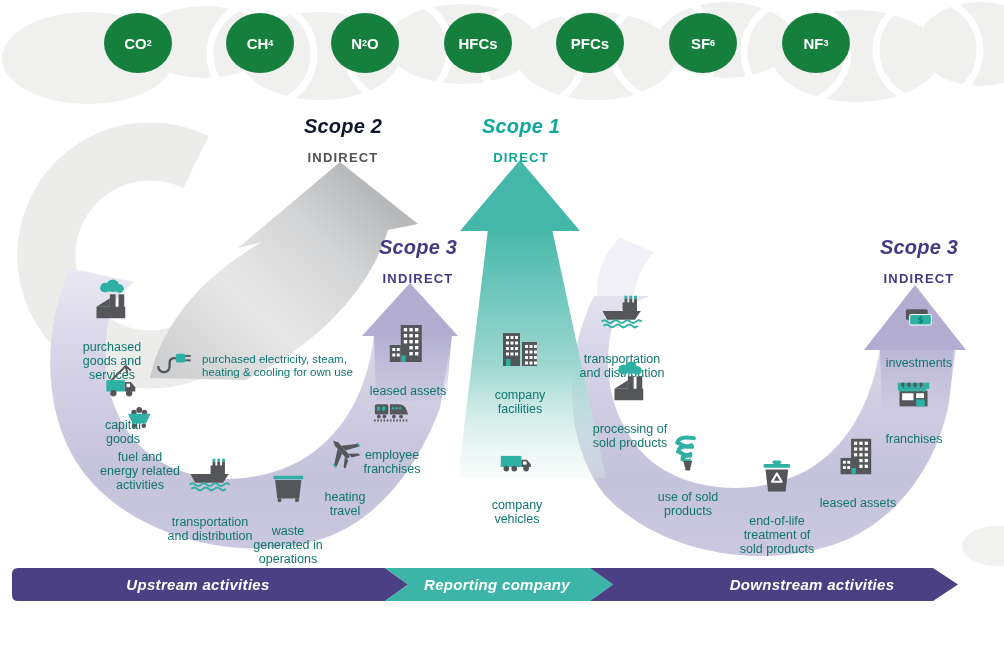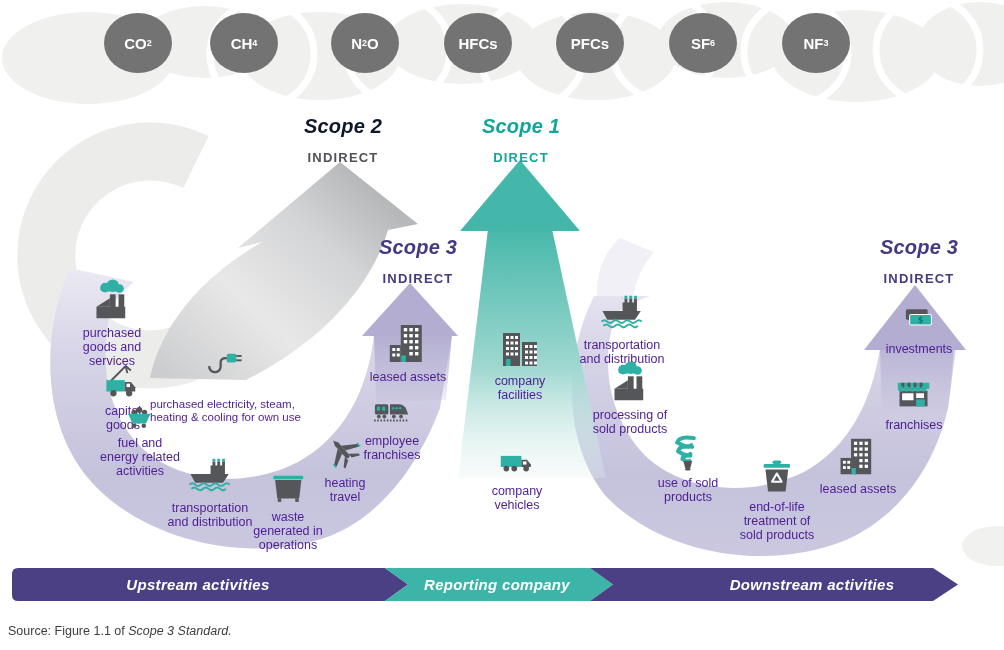--- a/index.html
+++ b/index.html
@@ -1,32 +1,32 @@
 <!DOCTYPE html>
 <html><head>
 <meta charset="utf-8">
 <style>
   html,body{margin:0;padding:0;background:#fff;}
   #stage{position:relative;width:1004px;height:650px;background:#fff;overflow:hidden;
          font-family:"Liberation Sans","DejaVu Sans",sans-serif;}
   #bg{position:absolute;left:0;top:0;z-index:0;}
   .gas{position:absolute;top:13px;width:68px;height:60px;margin-left:-34px;border-radius:50%;
-       background:#737373;color:#fff;font-weight:bold;font-size:15px;
+       background:#15803d;color:#fff;font-weight:bold;font-size:15px;
        display:flex;align-items:center;justify-content:center;z-index:2;}
   .gas sub{font-size:9px;line-height:0;}
   .scope-head{position:absolute;z-index:2;text-align:center;transform:translateX(-50%);}
   .scope-head .t{font-size:20px;font-weight:bold;font-style:italic;letter-spacing:.2px;}
   .scope-head .s{font-size:13px;font-weight:bold;letter-spacing:1.2px;margin-top:12px;}
   .c-gray .t{color:#0f172a}.c-gray .s{color:#515155}
   .c-teal .t{color:#0ea79a}.c-teal .s{color:#0ea79a}
   .c-purple .t{color:#453a82}.c-purple .s{color:#453a82}
   .item{position:absolute;z-index:2;transform:translateX(-50%);display:flex;flex-direction:column;
         align-items:center;gap:2px;width:max-content;}
-  .item-label{font-size:12.5px;line-height:1.12;color:#4c1d95;text-align:center;white-space:pre-line;}
-  .item-row{flex-direction:column;transform:none;align-items:center;gap:18px;}
+  .item-label{font-size:12.5px;line-height:1.12;color:#0f766e;text-align:center;white-space:pre-line;margin-top:14px;}
+  .item-row{flex-direction:row;transform:none;align-items:center;gap:4px;}
   .item-row .item-label{text-align:left;font-size:11.5px;}
   .bar-label{position:absolute;z-index:3;transform:translateX(-50%);color:#fff;
              font-size:15px;font-weight:bold;font-style:italic;letter-spacing:.3px;}
   #source-line{position:absolute;left:8px;top:624px;z-index:2;font-size:12.5px;color:#3e3e40;}
   #source-line .it{font-style:italic;}
 </style>
 </head>
 <body>
 
 <div id="stage">
@@ -313,21 +313,21 @@
           </g>
       </symbol>
     </defs>
   </svg>
 
   <div class="gas" style="left:138px">
       <span>CO</span>
       <sub>2</sub>
       <span></span>
     </div>
-  <div class="gas" style="left:244px">
+  <div class="gas" style="left:260px">
       <span>CH</span>
       <sub>4</sub>
       <span></span>
     </div>
   <div class="gas" style="left:365px">
       <span>N</span>
       <sub>2</sub>
       <span>O</span>
     </div>
   <div class="gas" style="left:590px">
@@ -494,17 +494,14 @@
     <svg class="icon" width="46" height="36">
         <use href="#sym-money"></use>
       </svg>
     <div class="item-label">investments</div>
   </div>
 
   <div class="bar-label" style="left:198px;top:576px">Upstream activities</div>
   <div class="bar-label" style="left:497px;top:576px">Reporting company</div>
   <div class="bar-label" style="left:812px;top:576px">Downstream activities</div>
 
-  <div id="source-line">
-    <span>Source: Figure 1.1 of </span><span class="it">Scope 3 Standard.</span>
-  </div>
 
 </div>
 
 </body></html>

